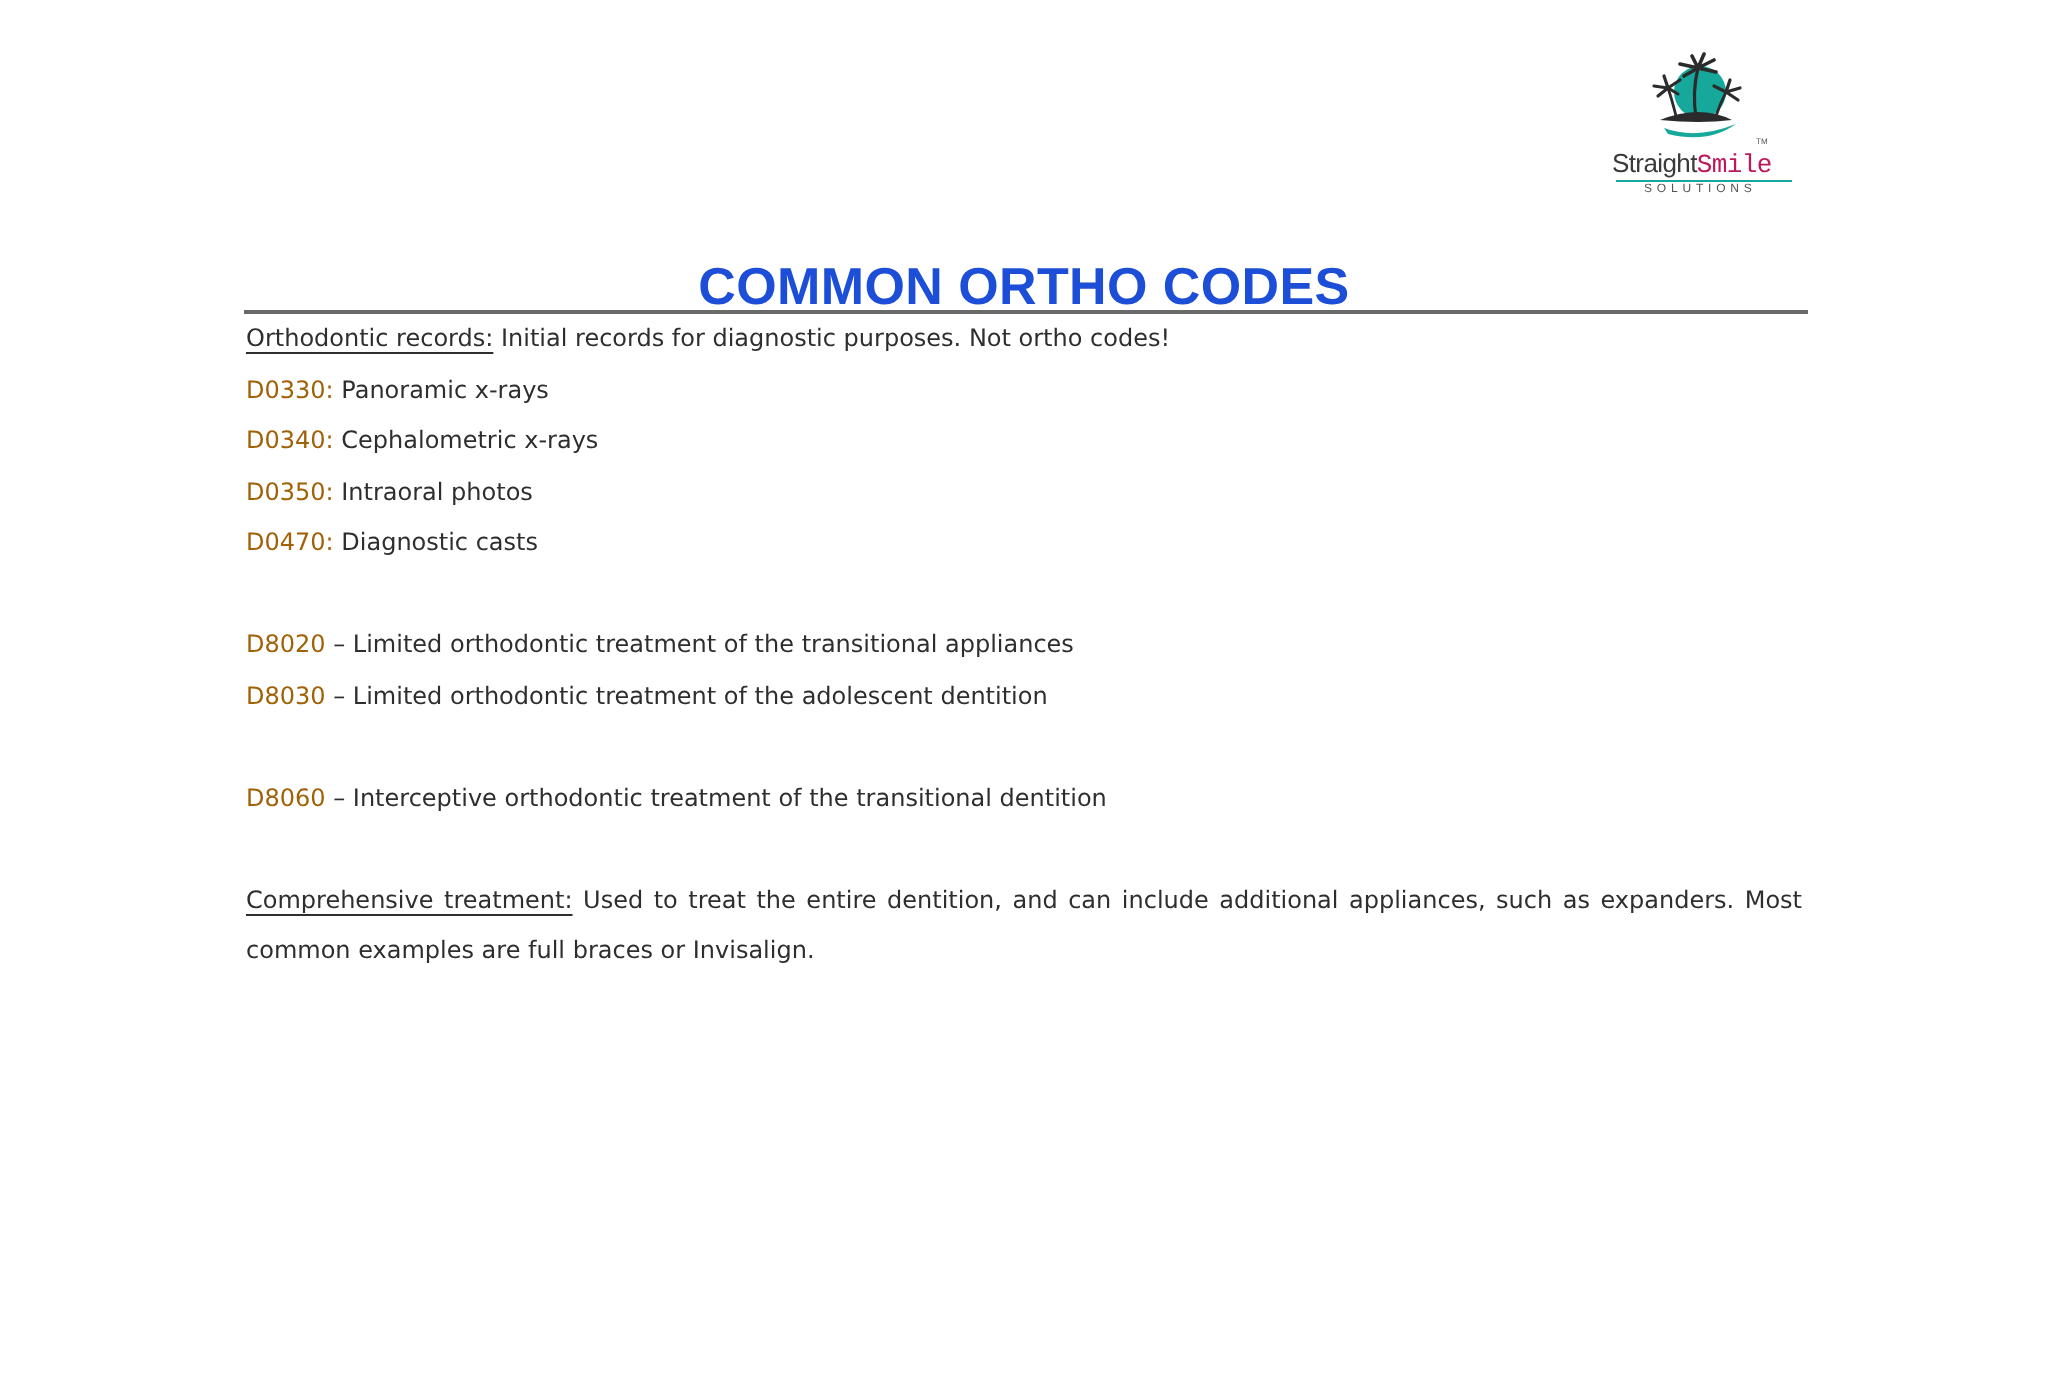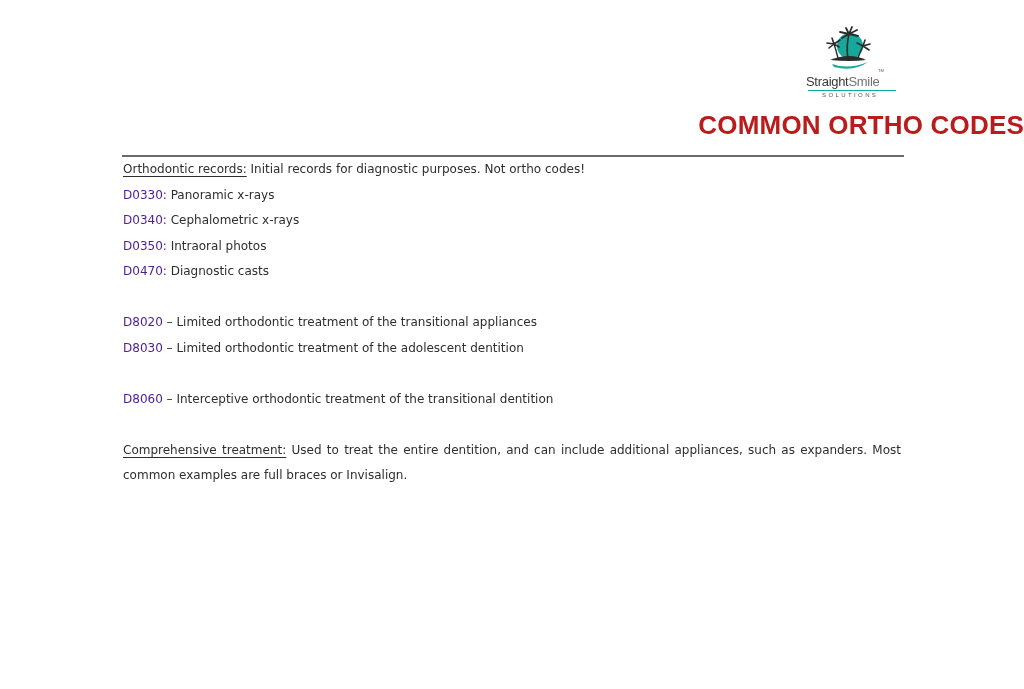--- a/index.html
+++ b/index.html
@@ -13,44 +13,44 @@
   .page { position: absolute; left: 0; top: 0; width: 1024px; height: 689px; }
   .logo {
     position: absolute; left: 800px; top: 26px; width: 100px; height: 74px;
   }
   .logo svg { position: absolute; left: 24px; top: 0; }
   .logo-word {
     position: absolute; left: 6px; top: 48px; width: 96px;
     font-family: "Liberation Sans", sans-serif; font-size: 13px; letter-spacing: -0.3px;
     color: #3a3a3a; white-space: nowrap;
   }
-  .logo-word .smile { color: #737373; }
+  .logo-word .smile { color: #be185d; font-family: Liberation Mono, monospace; }
   .logo-tm { position: absolute; left: 78px; top: 42px; font-size: 4px; color: #555; font-family: "Liberation Sans", sans-serif; }
   .logo-underline { position: absolute; left: 8px; top: 64px; width: 88px; height: 1px; background: #14a79b; }
   .logo-sub {
     position: absolute; left: 22px; top: 66px; font-size: 6px; letter-spacing: 2.4px;
     color: #555; font-family: "Liberation Sans", sans-serif;
   }
   .title {
-    position: absolute; left: 0; width: 1024px; top: 110px; text-align: right;
+    position: absolute; left: 0; width: 1024px; top: 128px; text-align: center;
     font-family: "Liberation Sans", sans-serif; font-weight: bold;
-    font-size: 26px; color: #b91c1c; letter-spacing: 0.2px;
+    font-size: 26px; color: #1d4ed8; letter-spacing: 0.2px;
   }
   .rule {
     position: absolute; left: 122px; top: 155px; width: 782px; height: 2px; background: #6a6a6a;
   }
   .content {
     position: absolute; left: 123px; top: 157px; width: 778px;
     font-size: 12px; line-height: 25.5px; color: #2e2e2e;
   }
   .line { white-space: nowrap; }
   .just { text-align: justify; text-align-last: left; white-space: normal; }
   .gap { height: 25.5px; }
   .heading { text-decoration: underline; text-underline-offset: 3px; }
-  .code { color: #4c1d95; margin-top: 38px; }
+  .code { color: #a16207; margin-top: 38px; }
 </style>
 </head>
 <body>
 
 <div class="page">
 
   <div class="logo">
     <svg width="52" height="46" viewBox="0 0 52 46">
       <circle cx="26" cy="20" r="13" fill="#17a89c"></circle>
       <path d="M6 34 Q26 26 42 34 Q26 36 6 34 Z" fill="#2b2b2b"></path>

